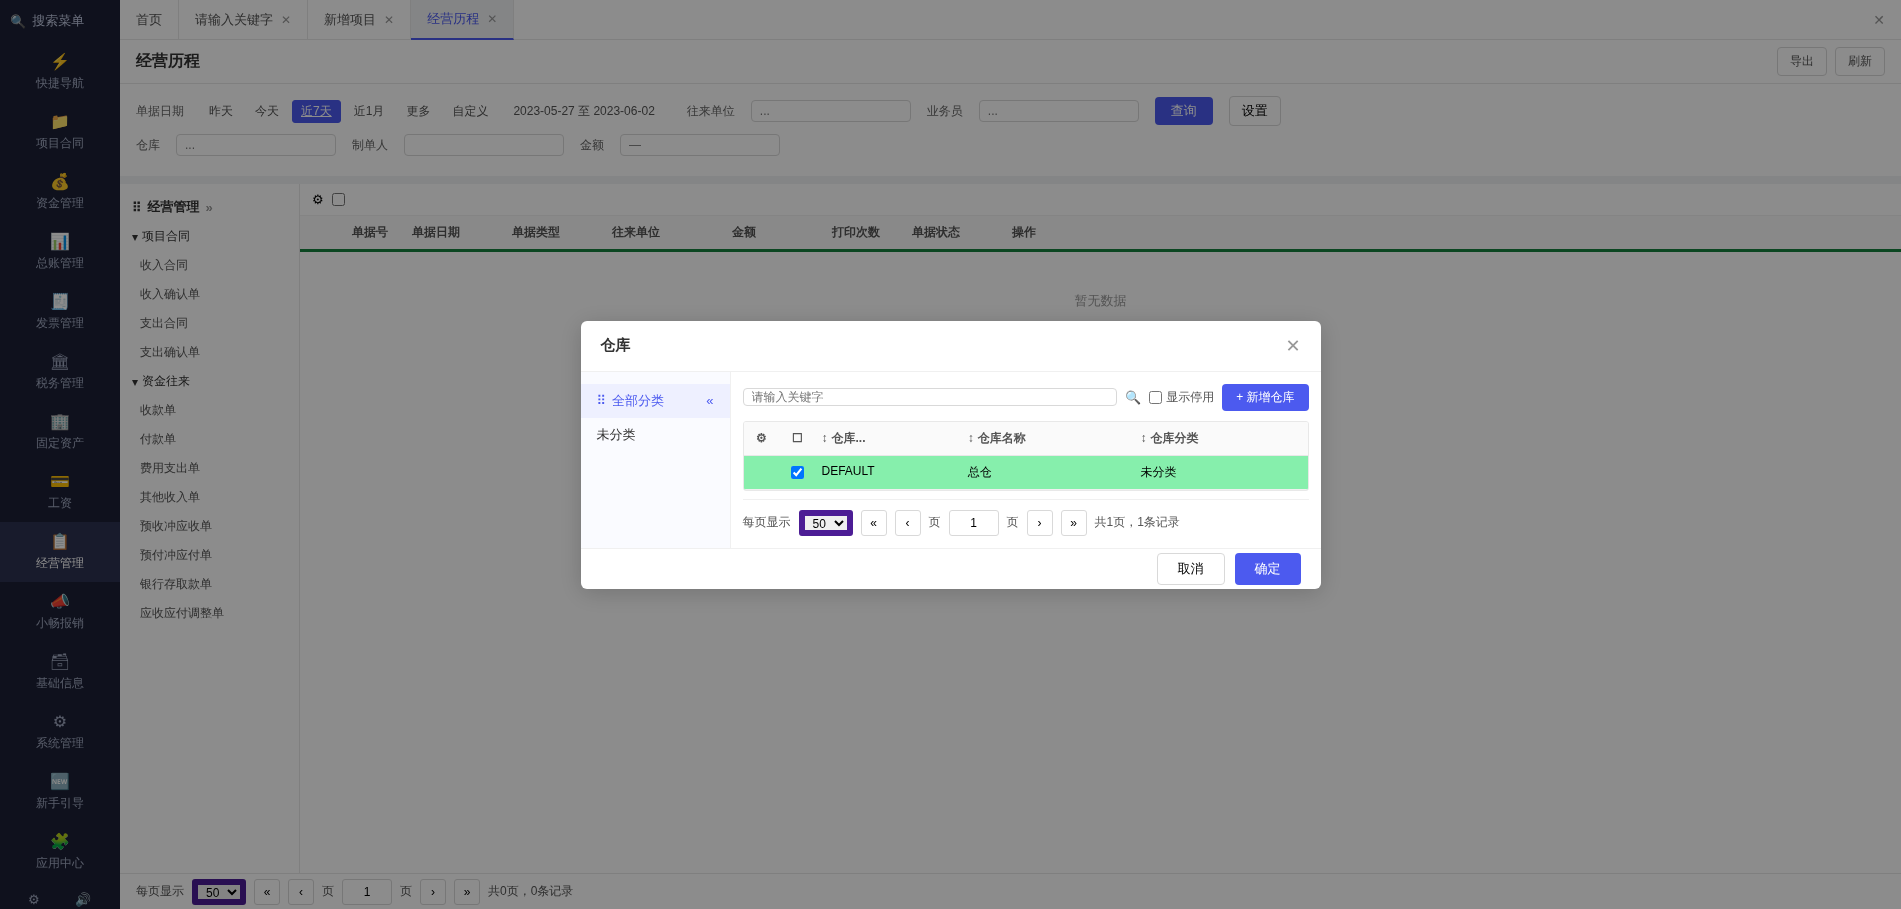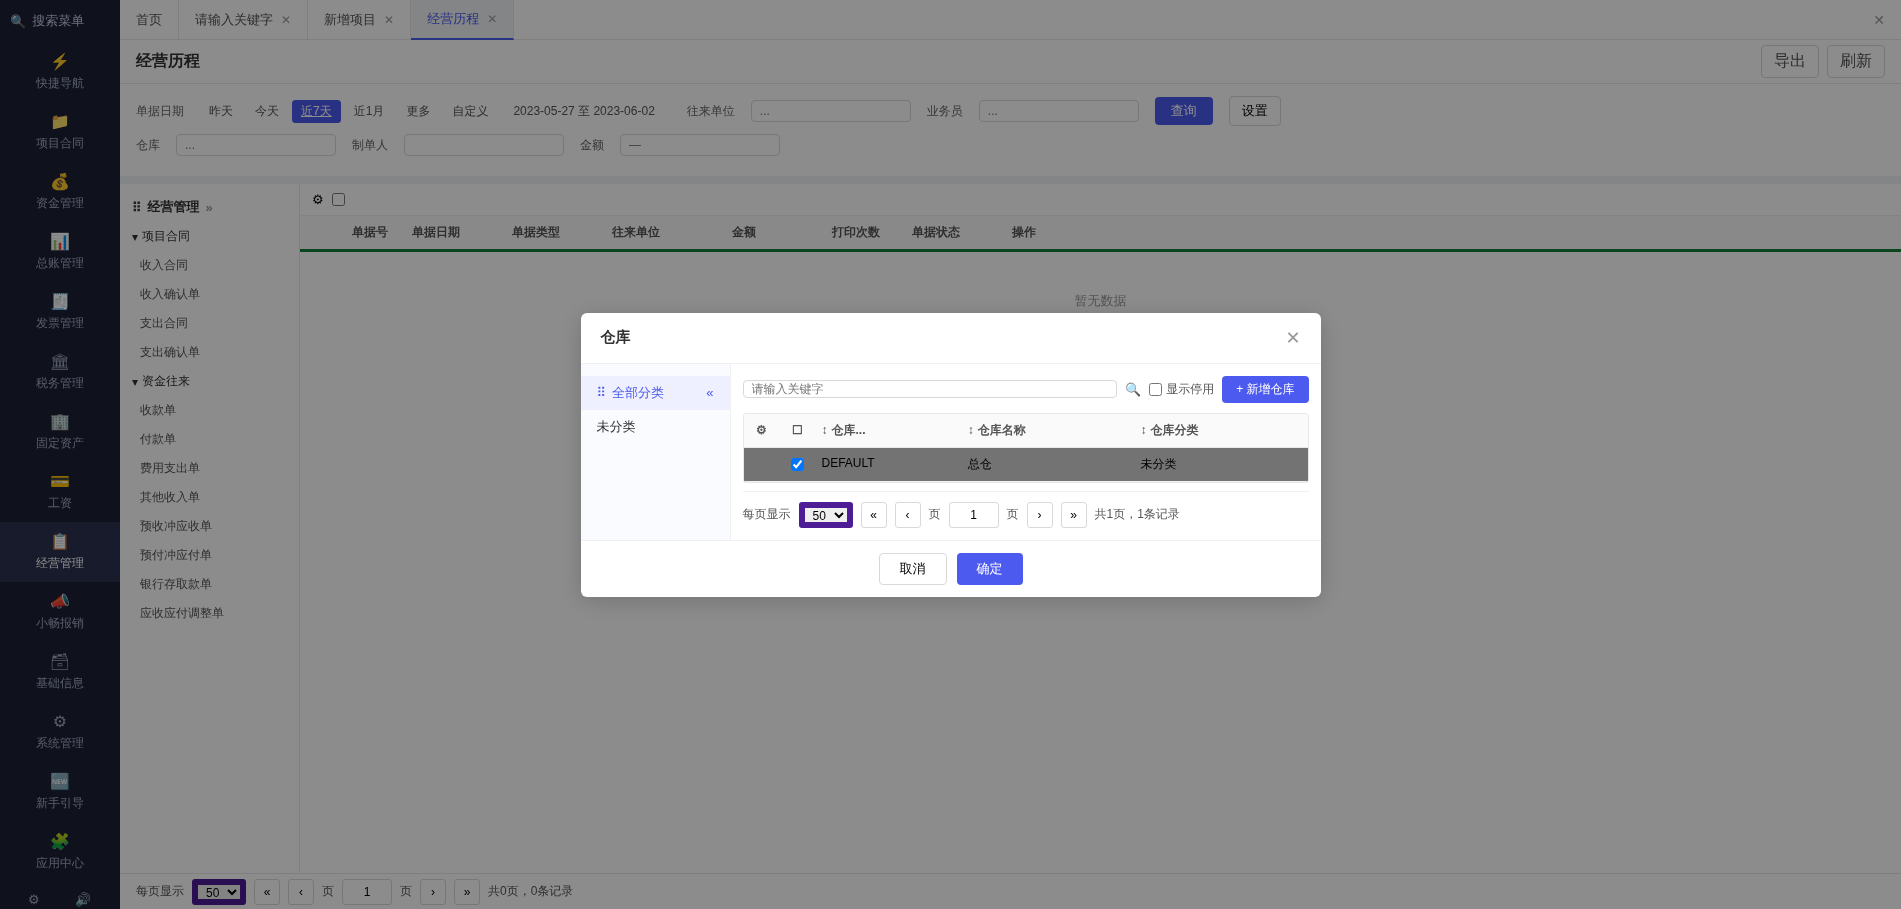--- a/index.html
+++ b/index.html
@@ -31,21 +31,21 @@
     .topnav-tab.active { background: #f0f2f5; color: #4c5aef; border-bottom: 2px solid #4c5aef; }
     .topnav-tab .close-btn { margin-left: 8px; color: #999; font-size: 12px; }
     .topnav-close-all { margin-left: auto; padding: 0 16px; color: #999; cursor: pointer; font-size: 14px; }
 
     
     .page-header {
       position: fixed; left: 120px; top: 40px; right: 0; height: 44px; background: #fff; display: flex; align-items: center; padding: 0 16px; border-bottom: 1px solid #e8e8e8; z-index: 9;
     }
     .page-title { font-size: 16px; font-weight: 600; color: #333; }
     .page-header-actions { margin-left: auto; display: flex; gap: 8px; }
-    .btn-export, .btn-refresh { padding: 5px 12px; border: 1px solid #d9d9d9; background: #fff; cursor: pointer; border-radius: 4px; font-size: 16px; color: #555; }
+    .btn-export, .btn-refresh { padding: 5px 12px; border: 1px solid #d9d9d9; background: #fff; cursor: pointer; border-radius: 4px; font-size: 12px; color: #555; }
 
     
     .main-content {
       position: fixed; left: 120px; top: 84px; right: 0; bottom: 0; background: #f0f2f5; overflow: auto; padding: 0;
     }
 
     
     .filter-bar {
       background: #fff; padding: 12px 16px; margin-bottom: 8px;
     }
@@ -110,21 +110,21 @@
     .modal-search-bar { display: flex; align-items: center; gap: 8px; margin-bottom: 10px; }
     .modal-search-input { flex: 1; height: 18px; border: 1px solid #d9d9d9; border-radius: 4px; padding: 0 8px; font-size: 12px; }
     .modal-search-icon { color: #999; cursor: pointer; }
     .modal-checkbox { display: flex; align-items: center; gap: 4px; font-size: 12px; color: #555; }
     .modal-add-btn { background: #4c5aef; color: #fff; border: none; border-radius: 4px; padding: 5px 14px; cursor: pointer; font-size: 12px; white-space: nowrap; }
 
     
     .modal-table { flex: 1; overflow: auto; border: 1px solid #e8e8e8; border-radius: 3px; }
     .modal-table-header { display: flex; background: #fafafa; border-bottom: 1px solid #e8e8e8; font-size: 12px; color: #555; font-weight: 600; }
     .modal-table-row { display: flex; border-bottom: 1px solid #f0f0f0; font-size: 12px; }
-    .modal-table-row.selected { background: #737373; }
+    .modal-table-row.selected { background: #86efac; }
     .mt-col-gear { width: 36px; padding: 8px 6px; display: flex; align-items: center; justify-content: center; }
     .mt-col-check { width: 36px; padding: 8px 6px; display: flex; align-items: center; justify-content: center; }
     .mt-col-code { flex: 1; padding: 8px 6px; }
     .mt-col-name { flex: 1.2; padding: 8px 6px; }
     .mt-col-cat { flex: 1.2; padding: 8px 6px; }
 
     .modal-footer { padding: 12px 16px; border-top: 1px solid #f0f0f0; display: flex; justify-content: center; align-items: center; gap: 8px; font-size: 12px; color: #555; }
     .modal-btn-cancel { padding: 6px 20px; border: 1px solid #d9d9d9; background: #fff; border-radius: 4px; cursor: pointer; font-size: 13px; }
     .modal-btn-confirm { padding: 6px 20px; background: #4c5aef; color: #fff; border: none; border-radius: 4px; cursor: pointer; font-size: 13px; }
 
@@ -403,18 +403,18 @@
           <span>页</span>
           <input class="page-input" value="1" style="">
           <span>页</span>
           <button class="page-btn">›</button>
           <button class="page-btn">»</button>
           <span>共1页，1条记录</span>
         </div>
       </div>
     </div>
 
-    <div style="padding:12px 20px;border-top:1px solid #f0f0f0;display:flex;justify-content:center;gap:10px;">
+    <div style="padding:4px 20px;border-top:1px solid #f0f0f0;display:flex;justify-content:flex-end;gap:10px;">
       <button class="modal-btn-cancel">取消</button>
       <button class="modal-btn-confirm">确定</button>
     </div>
   </div>
 </div>
 
 </body></html>

